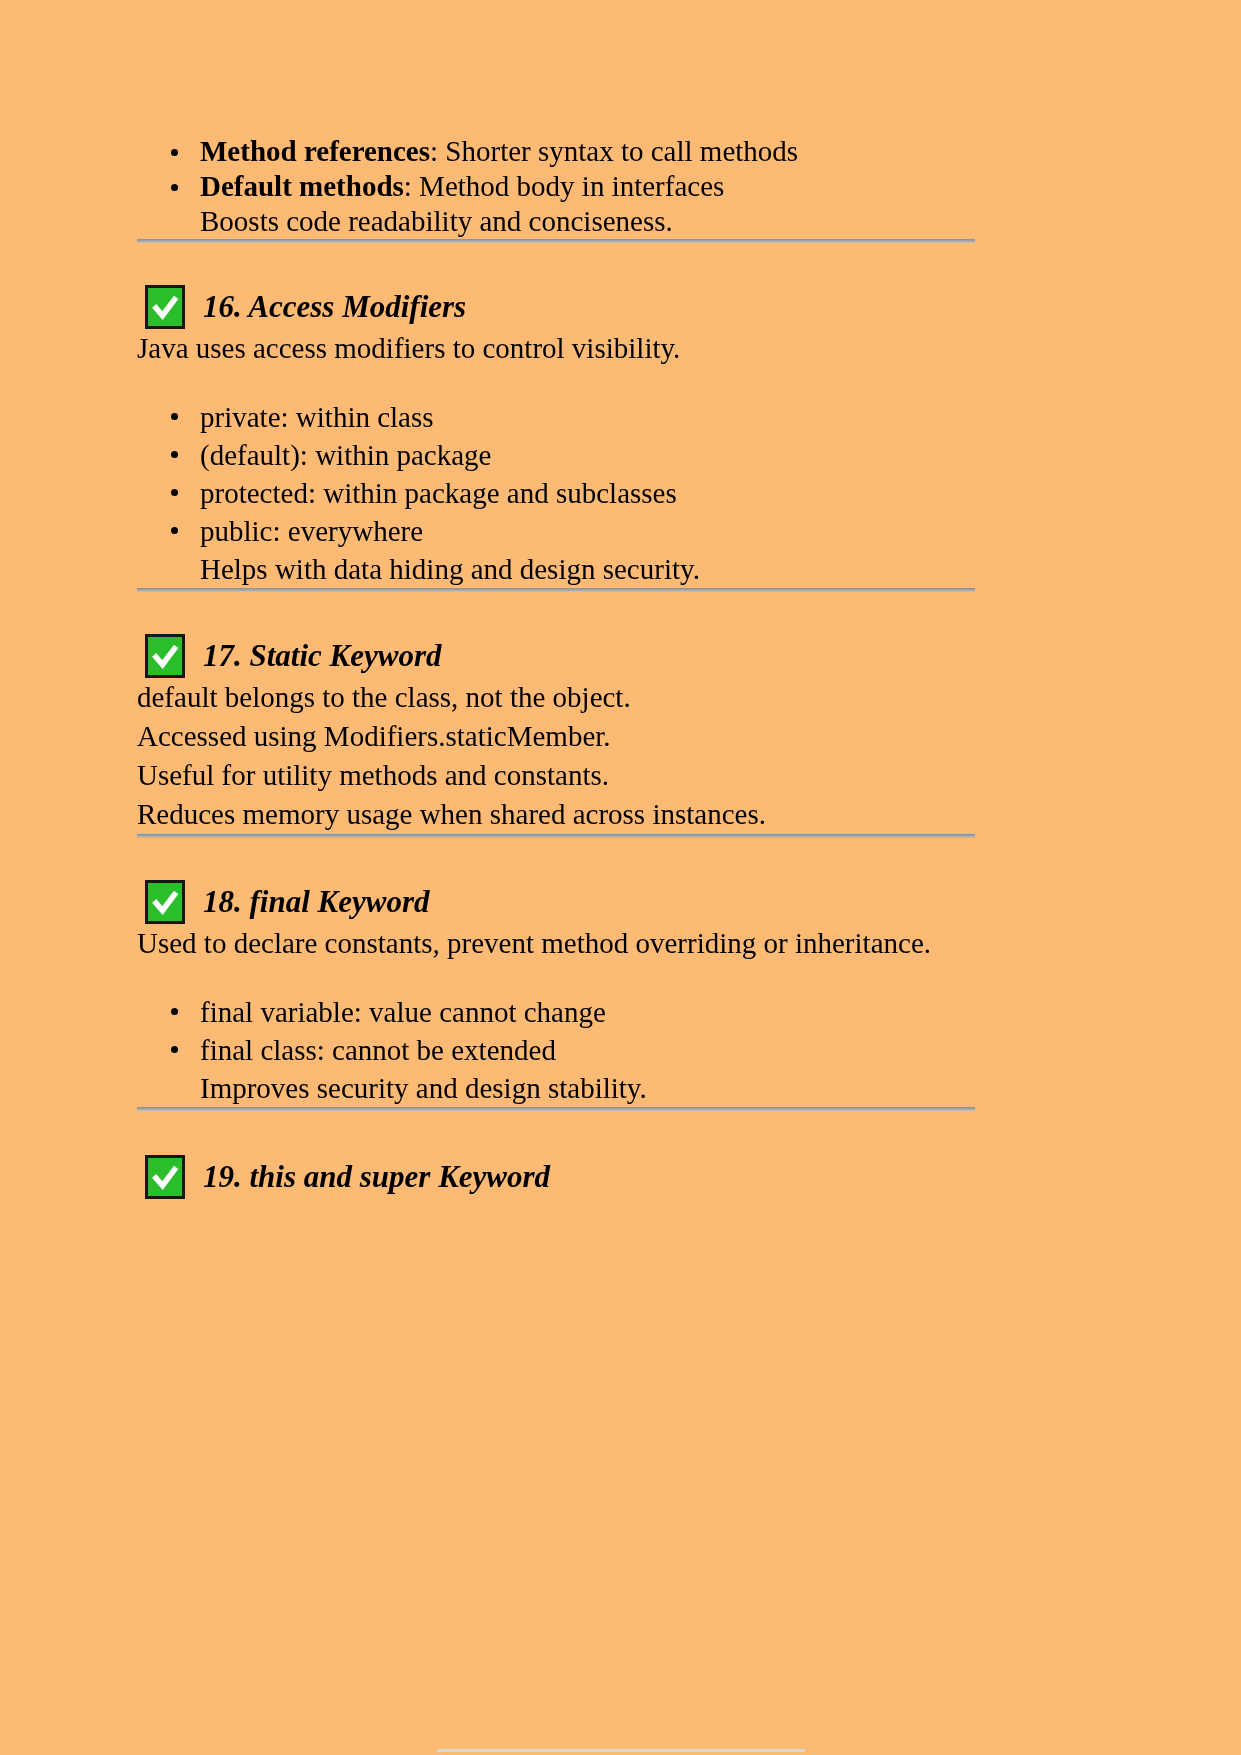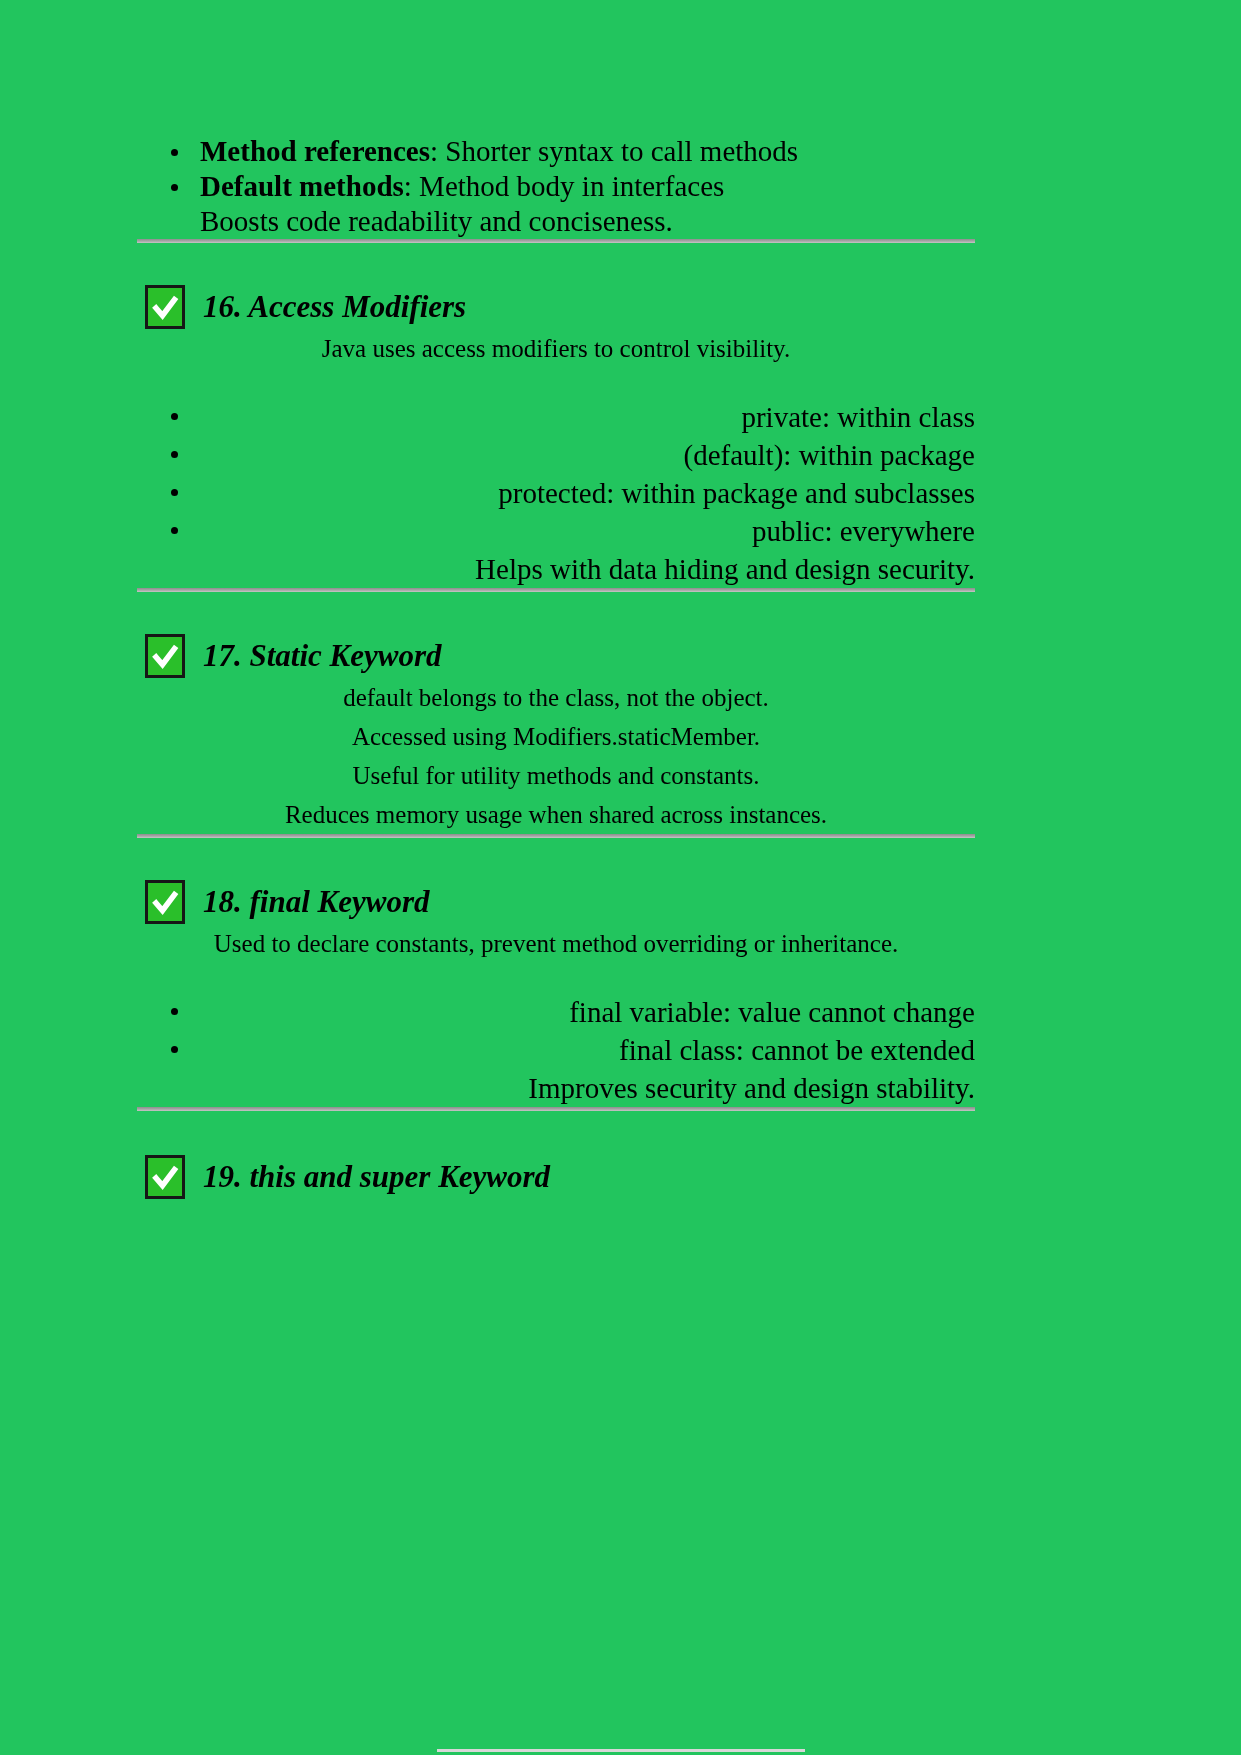--- a/index.html
+++ b/index.html
@@ -4,21 +4,21 @@
 <style>
   html, body {
     margin: 0;
     padding: 0;
     background: #ffffff;
   }
   .page {
     position: relative;
     width: 1241px;
     height: 1755px;
-    background: #22c55e;
+    background: #fdba74;
     font-family: "Liberation Serif", "DejaVu Serif", serif;
     color: #000000;
     overflow: hidden;
   }
   .content {
     position: absolute;
     left: 137px;
     top: 0;
     width: 838px;
   }
@@ -40,21 +40,21 @@
     left: 34px;
     top: 15px;
     width: 7px;
     height: 7px;
     border-radius: 50%;
     background: #000000;
   }
   ul.intro-list { margin-top: 134px; }
   ul.intro-list li { line-height: 35px; }
   ul.section-list { margin-top: 30px; }
-  ul.section-list li { line-height: 38px; text-align: right; }
+  ul.section-list li { line-height: 38px; }
   .b { font-weight: bold; }
   
   hr.divider {
     border: none;
     height: 4px;
     width: 100%;
     margin: 0;
     background: linear-gradient(180deg, #8e8e8e 0%, #a8a8a8 55%, #c6c6c6 100%);
   }
   .mt-hr1 { margin-top: 84px; }
@@ -82,24 +82,23 @@
     border: 3px solid #161616;
     display: inline-flex;
     align-items: center;
     justify-content: center;
     margin-right: 18px;
   }
   .checkbox svg { display: block; }
   
   p.para {
     margin: 0;
-    font-size: 25px;
+    font-size: 29px;
     line-height: 39px;
     white-space: nowrap;
-    text-align: center;
   }
   .mt-para { margin-top: 22px; }
   .mt-para16 { margin-top: 26px; }
   p.para .pline { display: block; }
   
   .bottom-partial-rule {
     position: absolute;
     left: 437px;
     top: 1749px;
     width: 368px;

